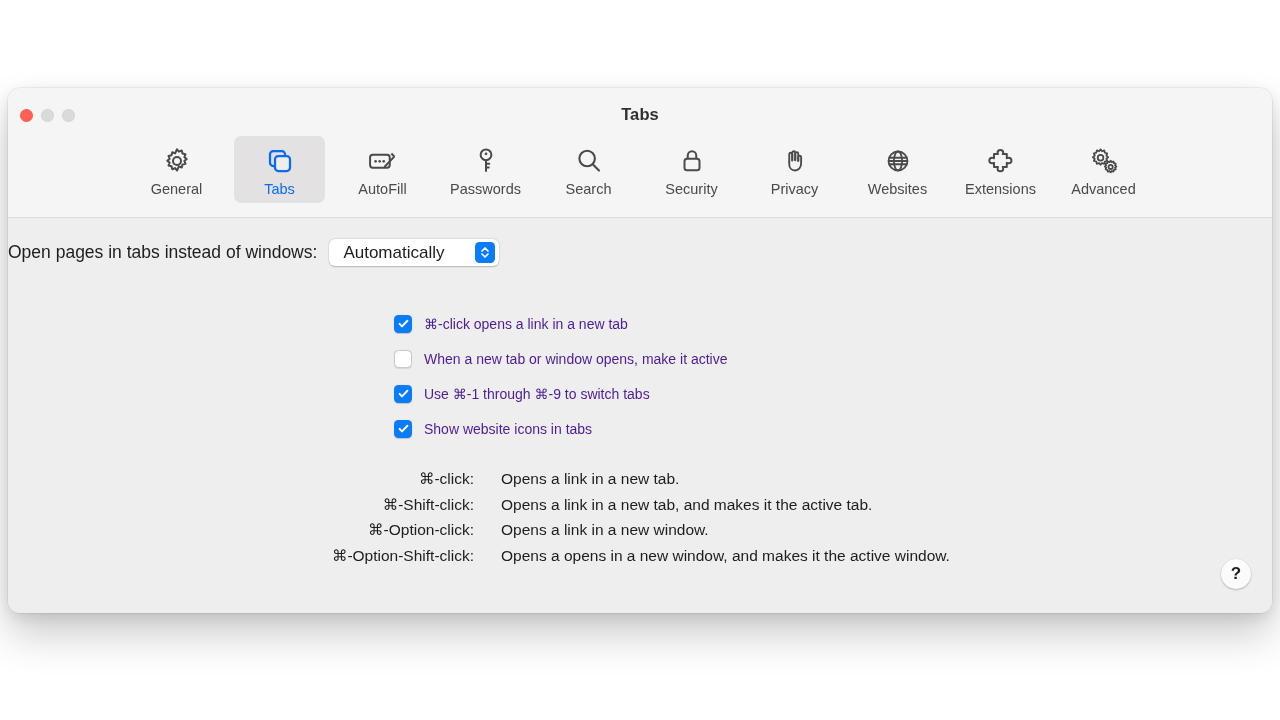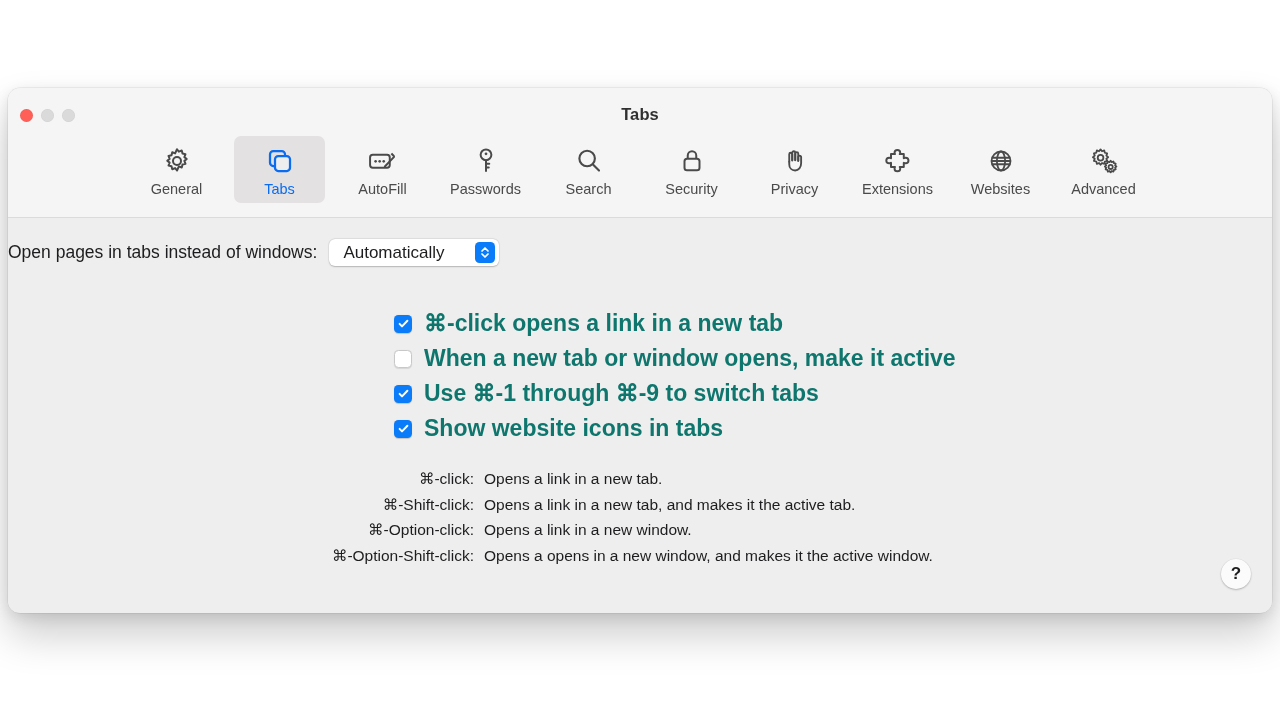--- a/index.html
+++ b/index.html
@@ -183,37 +183,37 @@
     background: #0a7cf9;
     box-shadow: 0 0.5px 1px rgba(0,0,0,0.18);
   }
   .checkbox.off {
     background: #ffffff;
     border: 1px solid #c9c8c8;
     box-shadow: 0 0.5px 1px rgba(0,0,0,0.10);
   }
   .check-label {
     margin-left: 12px;
-    font-size: 23px;
-    color: #0f766e;
+    font-size: 14px;
+    color: #4c1d95;
     white-space: nowrap;
-    font-weight: bold;
   }
 
   
   .helptable {
     position: absolute;
     top: 252px;
     left: 0;
     width: 100%;
   }
   .help-row {
     display: flex;
     height: 25.5px;
     align-items: baseline;
+    gap: 17px;
   }
   .help-key {
     width: 466px;
     text-align: right;
     font-size: 15.5px;
     color: #1d1d1f;
     white-space: nowrap;
   }
   .help-desc {
     margin-left: 10px;
@@ -331,36 +331,36 @@
               <path d="M7.8 11.3V5.4a1.2 1.2 0 012.4 0v5.8"></path>
               <path d="M10.2 11.4V6.1a1.2 1.2 0 012.4 0v5.6"></path>
               <path d="M12.6 11.9V8.6a1.2 1.2 0 012.3 0v5.2c0 3.3-2 5.8-4.8 5.8-2.8 0-4.7-2.2-4.7-5.1v-2"></path>
             </svg>
           </span>
           <span class="tb-label">Privacy</span>
         </div>
 
         <div class="tb-item">
           <span class="tb-icon">
-            <svg width="32" height="30" viewBox="0 0 26 24" fill="none" stroke="#4a4a4a" stroke-width="1.6" stroke-linejoin="round">
-              <path d="M10.2 5.2c0-1.2 1-2.1 2.3-2.1s2.3.9 2.3 2.1c0 .5-.2.9-.4 1.2h3.3v3.4c.4-.3.9-.5 1.5-.5 1.3 0 2.3 1 2.3 2.3s-1 2.3-2.3 2.3c-.6 0-1.1-.2-1.5-.5v3.5h-3.3c.2.3.4.8.4 1.3 0 1.2-1 2.1-2.3 2.1s-2.3-.9-2.3-2.1c0-.5.2-1 .4-1.3H7.3v-3.5c-.4.3-.9.5-1.5.5-1.3 0-2.3-1-2.3-2.3s1-2.3 2.3-2.3c.6 0 1.1.2 1.5.5V6.4h3.3c-.2-.3-.4-.7-.4-1.2z"></path>
-            </svg>
-          </span>
-          <span class="tb-label">Extensions</span>
-        </div>
-
-        <div class="tb-item">
-          <span class="tb-icon">
             <svg width="30" height="30" viewBox="0 0 24 24" fill="none" stroke="#4a4a4a" stroke-width="1.45">
               <circle cx="12" cy="12" r="7.6"></circle>
               <ellipse cx="12" cy="12" rx="3.3" ry="7.6"></ellipse>
               <path d="M4.6 9.4h14.8M4.6 14.6h14.8M4.4 12h15.2"></path>
             </svg>
           </span>
           <span class="tb-label">Websites</span>
+        </div>
+
+        <div class="tb-item">
+          <span class="tb-icon">
+            <svg width="32" height="30" viewBox="0 0 26 24" fill="none" stroke="#4a4a4a" stroke-width="1.6" stroke-linejoin="round">
+              <path d="M10.2 5.2c0-1.2 1-2.1 2.3-2.1s2.3.9 2.3 2.1c0 .5-.2.9-.4 1.2h3.3v3.4c.4-.3.9-.5 1.5-.5 1.3 0 2.3 1 2.3 2.3s-1 2.3-2.3 2.3c-.6 0-1.1-.2-1.5-.5v3.5h-3.3c.2.3.4.8.4 1.3 0 1.2-1 2.1-2.3 2.1s-2.3-.9-2.3-2.1c0-.5.2-1 .4-1.3H7.3v-3.5c-.4.3-.9.5-1.5.5-1.3 0-2.3-1-2.3-2.3s1-2.3 2.3-2.3c.6 0 1.1.2 1.5.5V6.4h3.3c-.2-.3-.4-.7-.4-1.2z"></path>
+            </svg>
+          </span>
+          <span class="tb-label">Extensions</span>
         </div>
 
         <div class="tb-item">
           <span class="tb-icon">
             <svg width="32" height="30" viewBox="0 0 26 24" fill="none" stroke="#4a4a4a" stroke-width="1.45" stroke-linecap="round" stroke-linejoin="round">
               <circle cx="10.2" cy="9.4" r="2.3"></circle>
               <path d="M10.2 2.6l1.2 1.5 1.8-.7.5 1.9 1.9.5-.7 1.8 1.5 1.3-1.5 1.2.7 1.8-1.9.5-.5 1.9-1.8-.7-1.2 1.5-1.2-1.5-1.8.7-.5-1.9-1.9-.5.7-1.8-1.5-1.2 1.5-1.3-.7-1.8 1.9-.5.5-1.9 1.8.7z"></path>
               <circle cx="18.4" cy="16.8" r="1.7"></circle>
               <path d="M18.4 11.8l.9 1.1 1.4-.5.4 1.4 1.4.4-.5 1.4 1.1.9-1.1.9.5 1.4-1.4.4-.4 1.4-1.4-.5-.9 1.1-.9-1.1-1.4.5-.4-1.4-1.4-.4.5-1.4-1.1-.9 1.1-.9-.5-1.4 1.4-.4.4-1.4 1.4.5z"></path>
             </svg>

